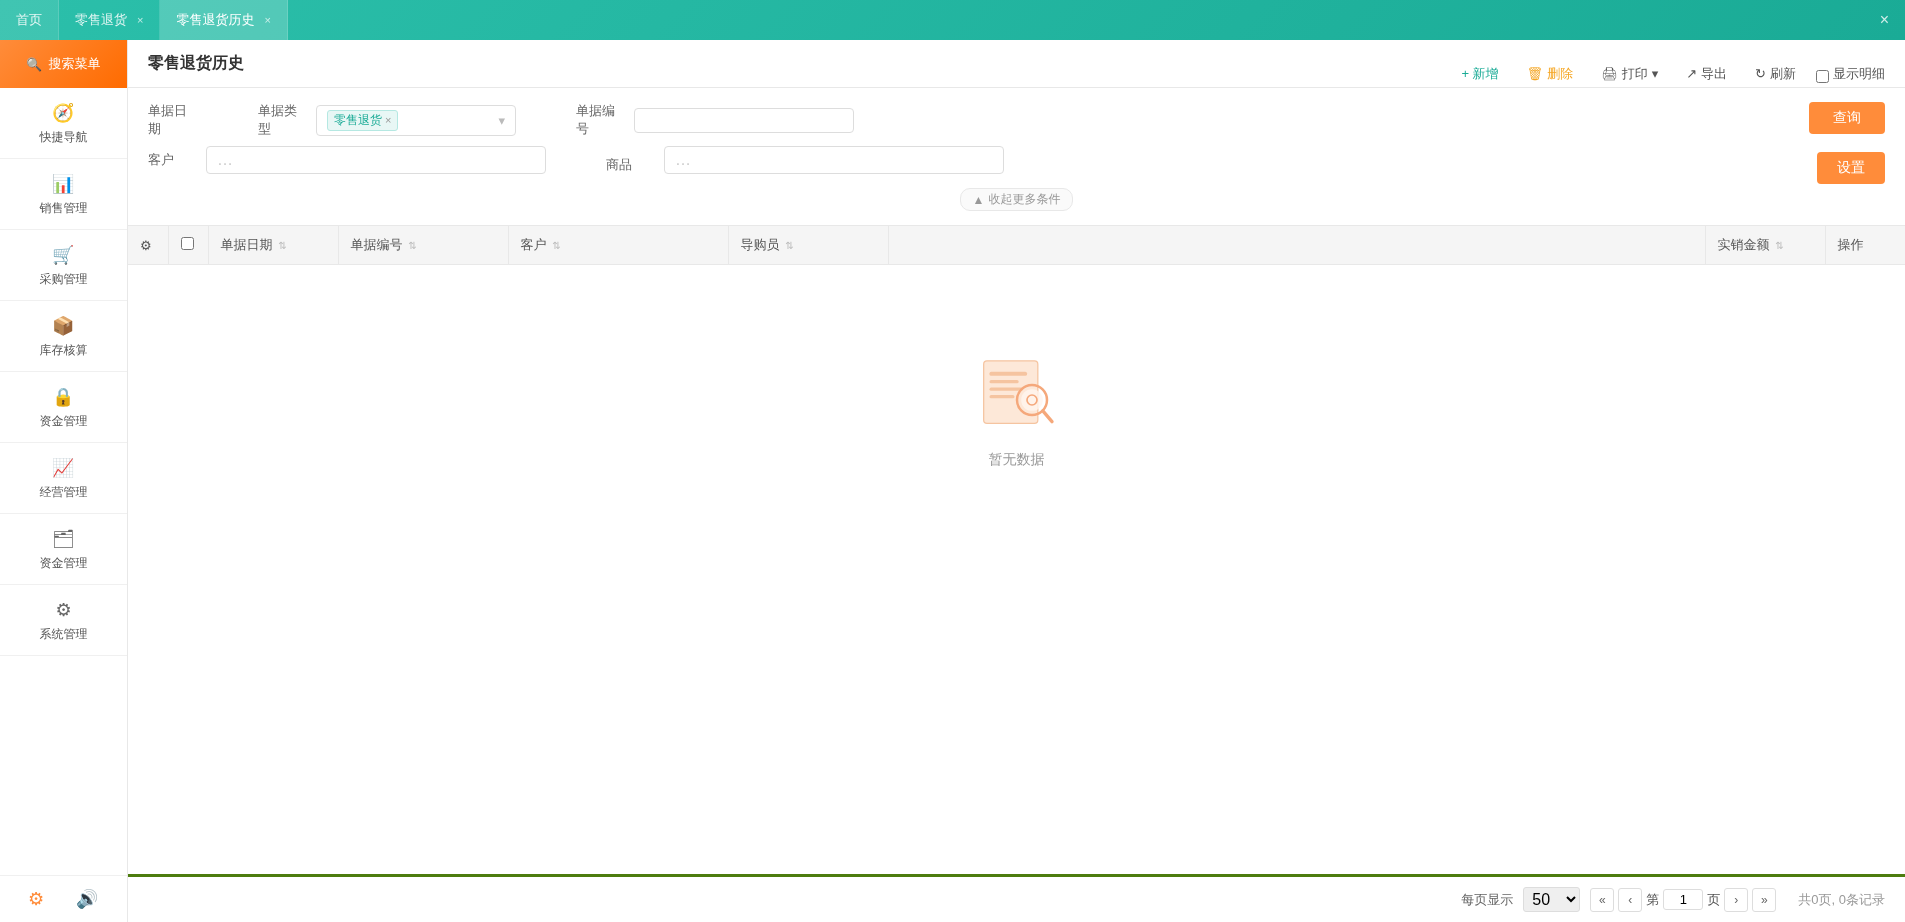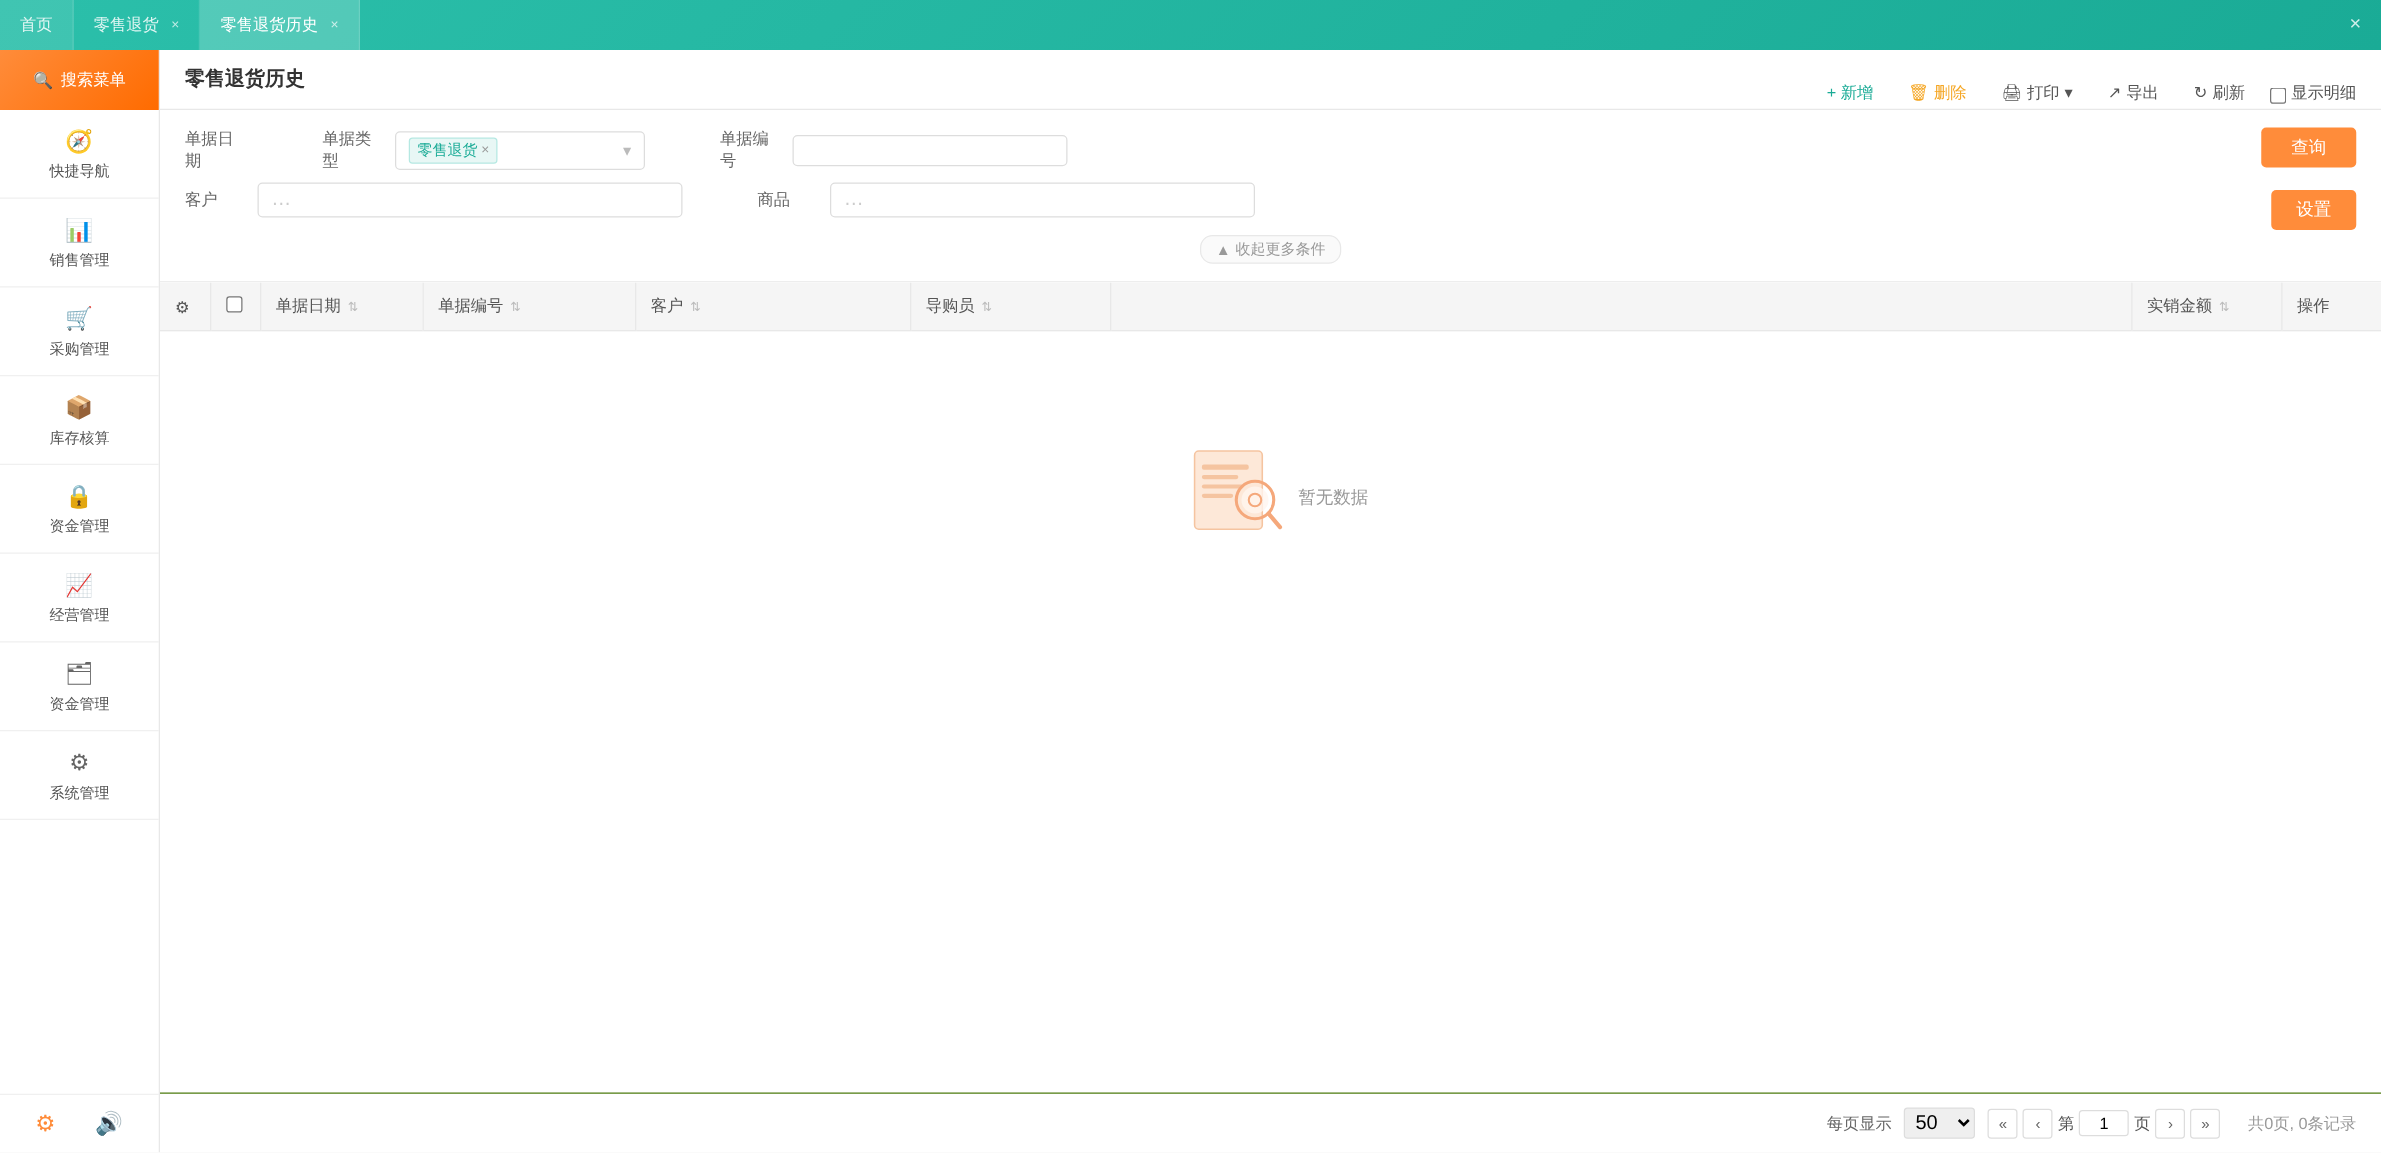--- a/index.html
+++ b/index.html
@@ -273,38 +273,38 @@
     .col-date { width: 130px; }
     .col-voucherid { width: 170px; }
     .col-customer { width: 220px; }
     .col-guide { width: 160px; }
     .col-amount { width: 120px; text-align: right; }
     .col-action { width: 80px; text-align: center; }
 
     
     .empty-state {
       display: flex;
-      flex-direction: row;
+      flex-direction: column;
       align-items: center;
       justify-content: center;
       padding: 80px 20px;
       color: #999;
       font-size: 14px;
     }
     .empty-illustration {
       width: 100px;
       height: 90px;
       margin-bottom: 16px;
     }
 
     
     .table-footer {
       height: 48px;
       background: #fff;
-      border-top: 1px solid #4d7c0f;
+      border-top: 3px solid #4d7c0f;
       display: flex;
       align-items: center;
       justify-content: flex-end;
       padding: 0 20px;
       gap: 10px;
       font-size: 13px;
       color: #555;
       flex-shrink: 0;
     }
     .page-size-label { color: #666; }
@@ -482,21 +482,21 @@
       </div>
 
       <div class="filter-full-row" style="margin-top:8px;">
         <div class="filter-col">
           <span class="filter-label">客户</span>
           <div style="display:flex;align-items:center;border:1px solid #ddd;border-radius:4px;padding:4px 10px;min-width:340px;background:#fff;cursor:pointer;">
             <span style="color:#ccc;font-size:16px;">…</span>
           </div>
         </div>
 
-        <div class="filter-col" style="margin-left:40px;">
+        <div class="filter-col" style="margin-left:40px;align-items:flex-end;">
           <span class="filter-label">商品</span>
           <div style="display:flex;align-items:center;border:1px solid #ddd;border-radius:4px;padding:4px 10px;min-width:340px;background:#fff;cursor:pointer;">
             <span style="color:#ccc;font-size:16px;">…</span>
           </div>
         </div>
 
         <div style="margin-left:auto;">
           <button class="settings-btn">设置</button>
         </div>
       </div>

